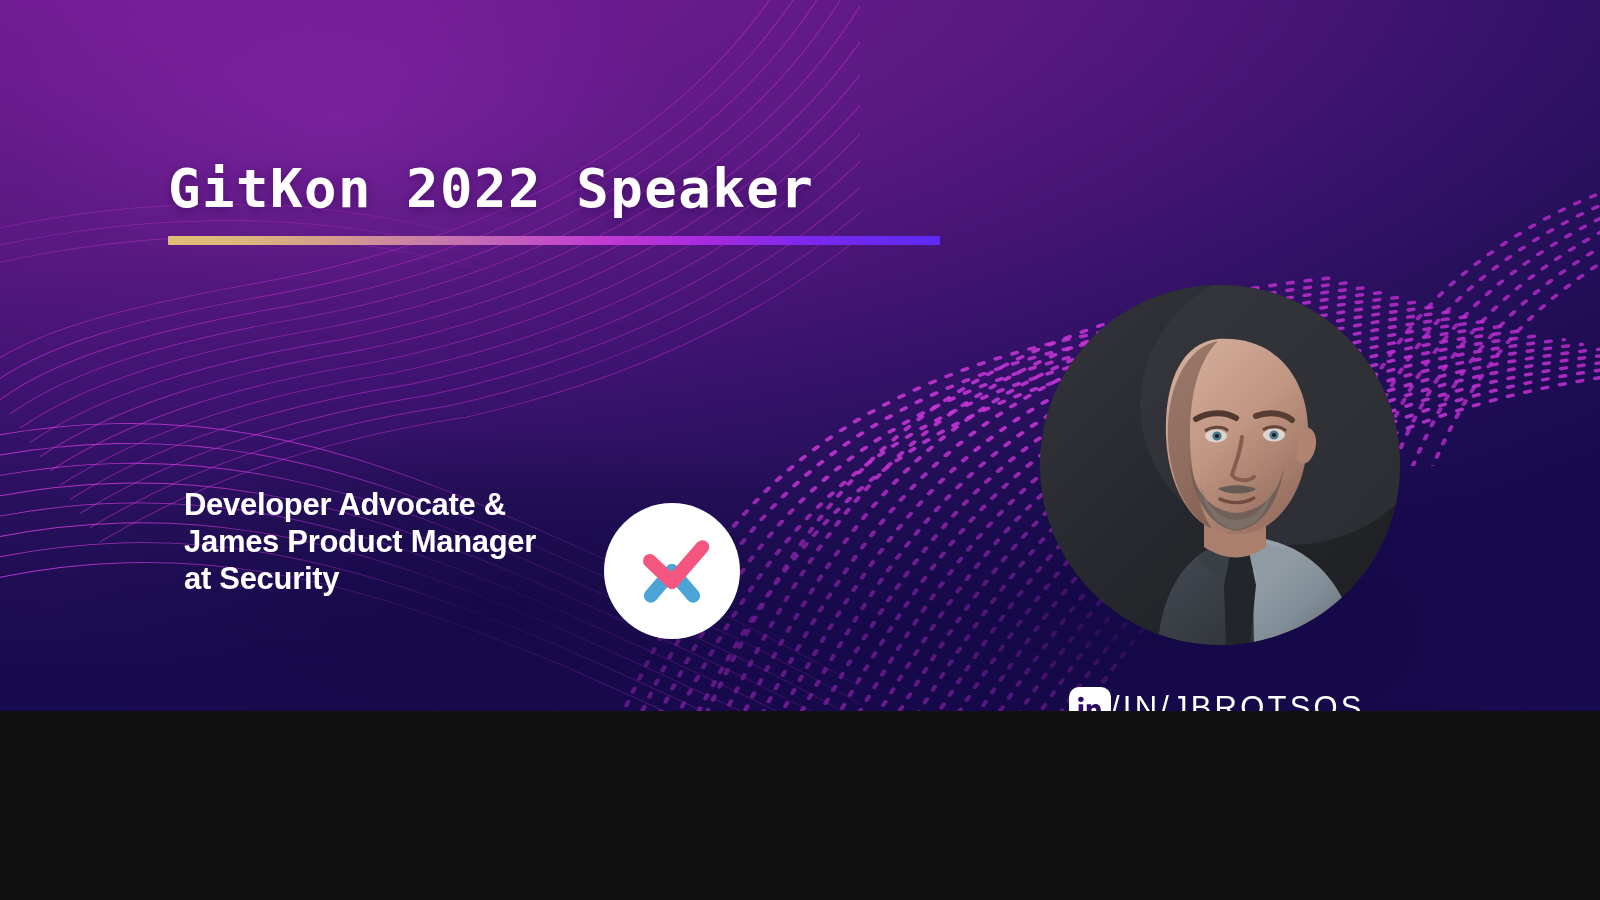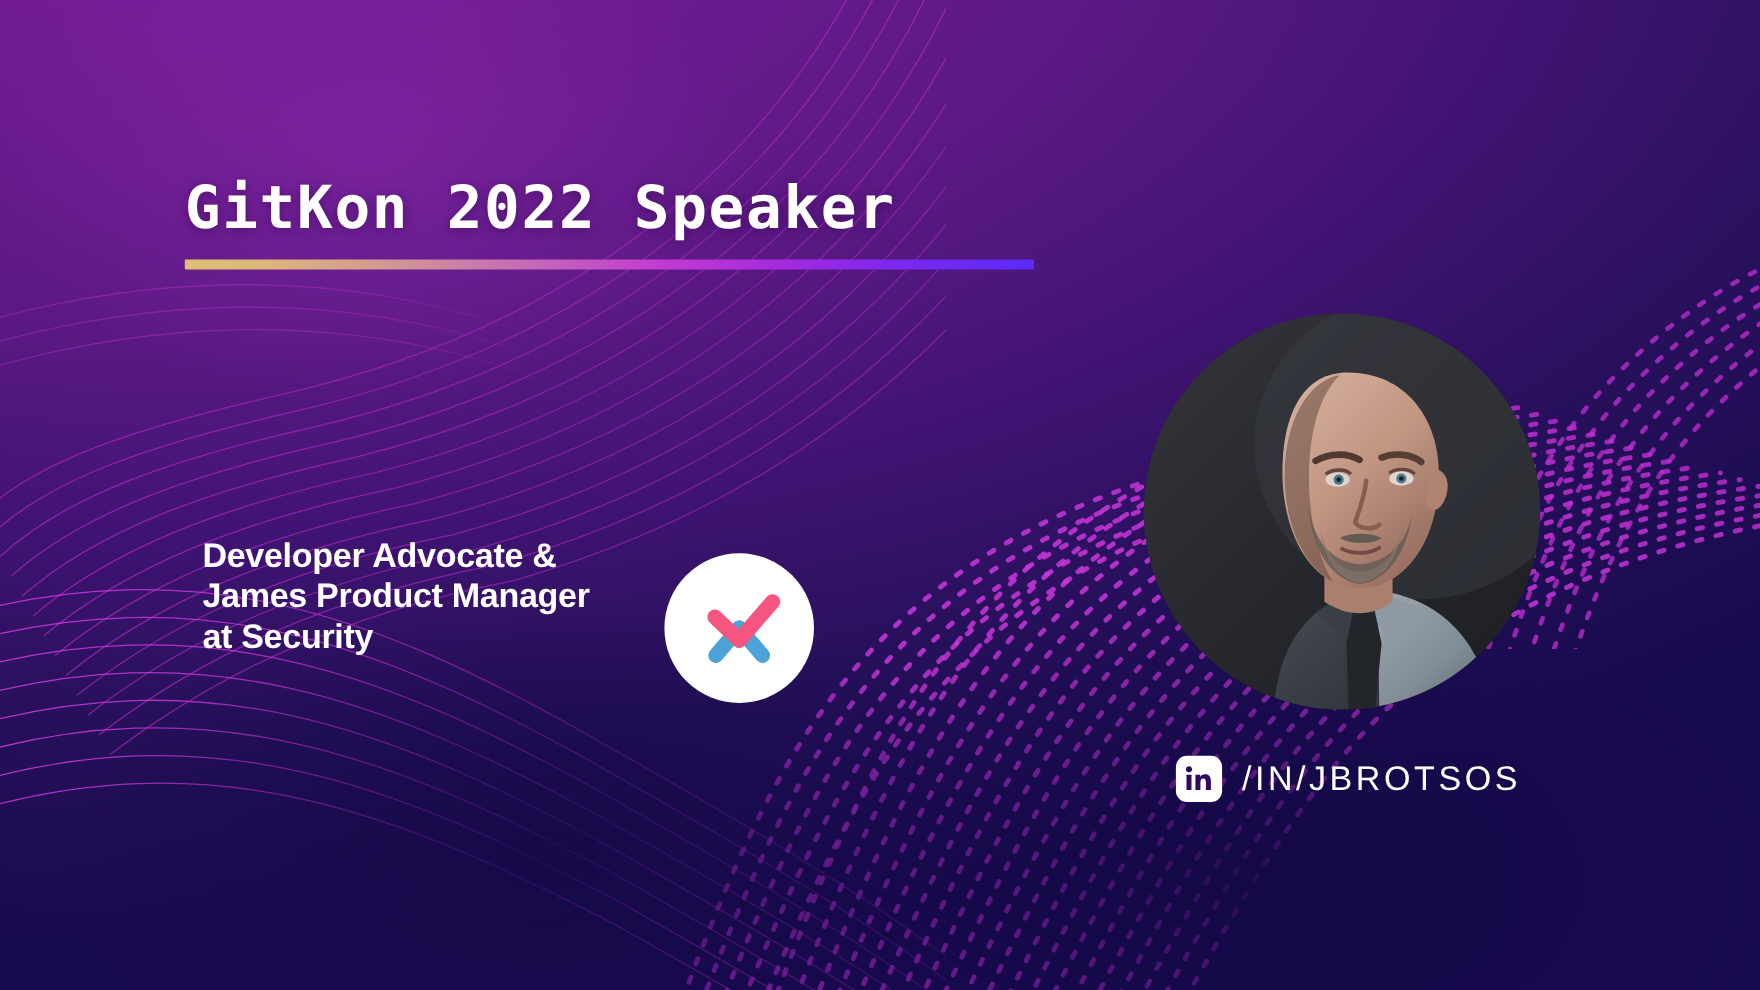--- a/index.html
+++ b/index.html
@@ -1,20 +1,20 @@
 <!DOCTYPE html>
 <html><head>
 <meta charset="utf-8">
 <style>
   * { margin:0; padding:0; box-sizing:border-box; }
   html,body { background:#111; }
 
   .canvas {
     position:relative;
-    width:1600px; height:900px;
+    width:1600px; height:711px;
     overflow:hidden;
     font-family:"Liberation Sans", sans-serif;
     background:
       radial-gradient(125% 105% at 12% -10%, #7A1E9C 0%, #6B1B8F 22%, #5A1982 42%, #3E1371 62%, #251059 80%, #180A4E 100%);
   }
 
   
   .bg-layer { position:absolute; inset:0; pointer-events:none; }
   .bg-layer svg { display:block; width:100%; height:100%; }
 
@@ -96,21 +96,21 @@
     width:360px; height:360px;
     border-radius:50%;
     overflow:hidden;
     background:#2B2D31;
   }
   .portrait svg { display:block; width:100%; height:100%; }
 
   
   .linkedin {
     position:absolute; left:1069px; top:687px;
-    display:flex; align-items:center; gap:18px;
+    display:flex; align-items:center; 
   }
   .li-mark {
     width:42px; height:42px;
     border-radius:10px;
     background:#FFFFFF;
     display:flex; align-items:center; justify-content:center;
     flex:0 0 auto;
   }
   .li-mark svg { width:26px; height:26px; display:block; }
   .li-handle {

